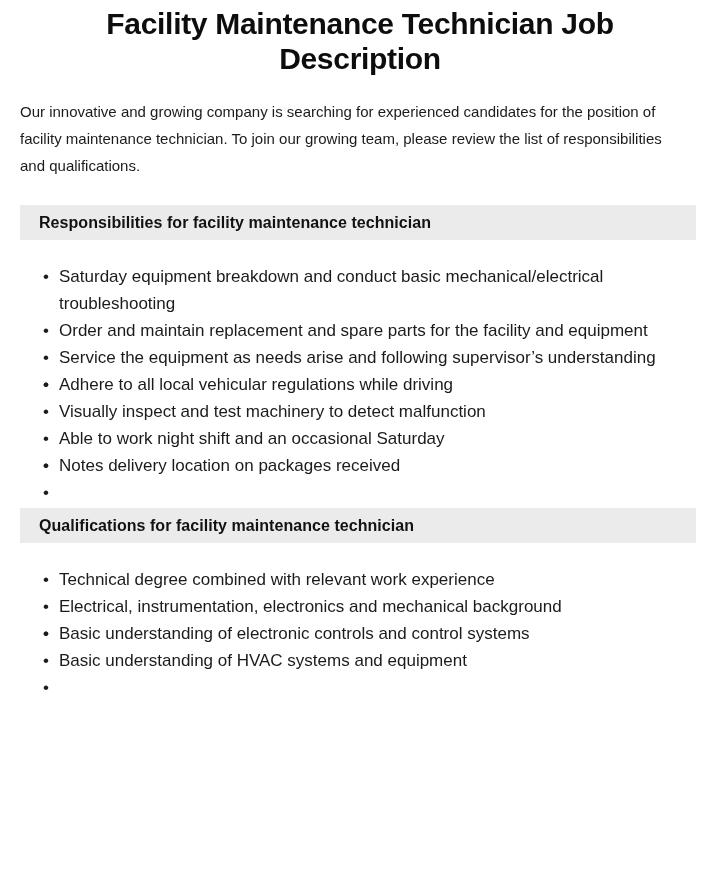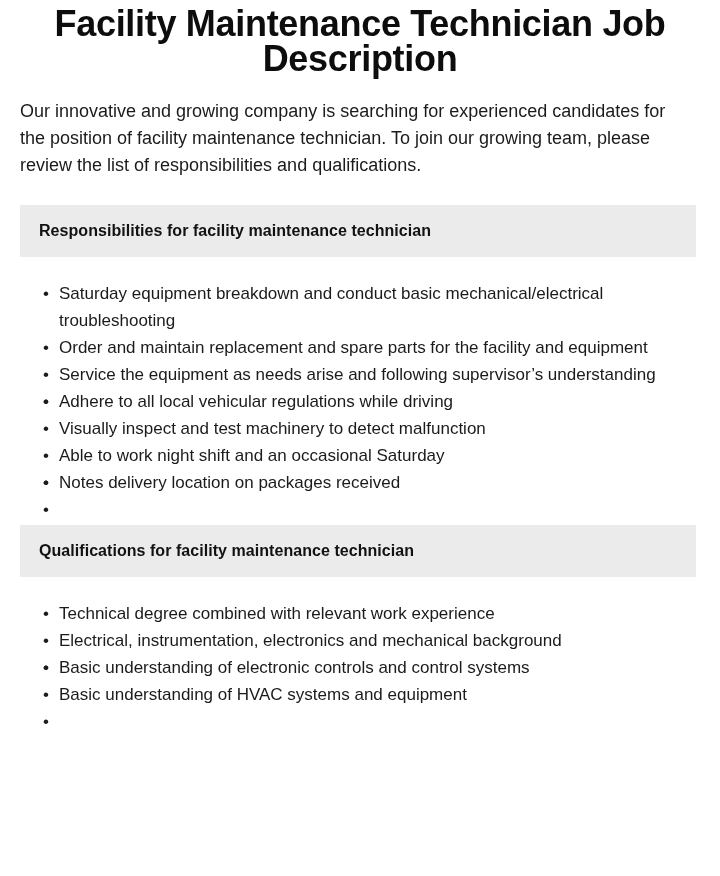--- a/index.html
+++ b/index.html
@@ -21,46 +21,46 @@
     position: relative;
     box-sizing: border-box;
     padding: 0;
     background: #ffffff;
   }
 
   
   .doc-title {
     margin: 0;
     padding: 6px 34px 0 34px;
-    font-size: 36px;
+    font-size: 30px;
     line-height: 35px;
     font-weight: 700;
     text-align: center;
     letter-spacing: -0.3px;
     color: #0d0d0d;
   }
 
   
   .intro {
     margin: 0;
     padding: 22px 38px 0 20px;
-    font-size: 18px;
+    font-size: 15px;
     line-height: 27px;
     color: #1b1b1b;
     text-align: left;
   }
 
   
   .section-bar {
     margin: 0;
     background: #ebebeb;
     box-sizing: border-box;
     width: 676px;
     margin-left: 20px;
-    height: 52px;
+    height: 35px;
     display: flex;
     align-items: center;
     padding-left: 19px;
   }
   .section-bar .section-title {
     font-size: 16px;
     font-weight: 700;
     line-height: 20px;
     color: #121212;
     letter-spacing: 0.05px;

